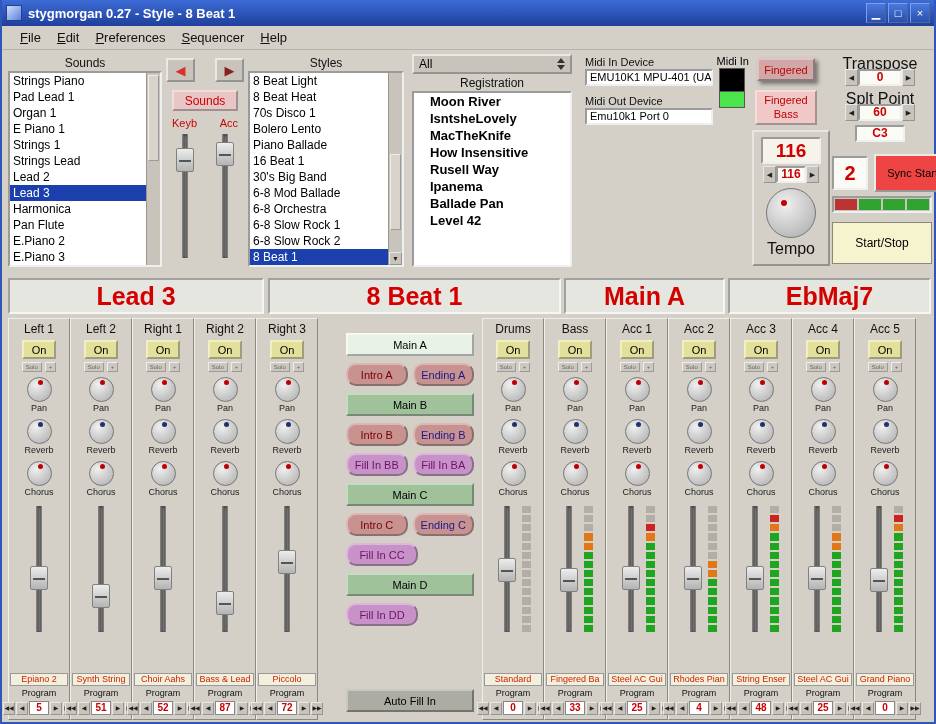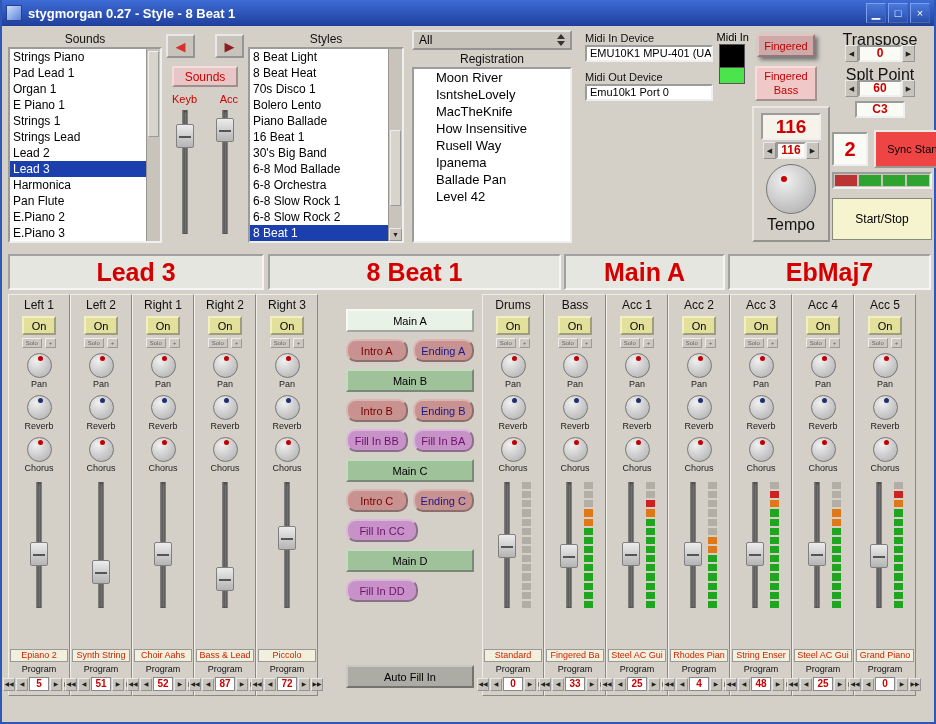--- a/index.html
+++ b/index.html
@@ -52,21 +52,21 @@
 
   
   .reg-panel { left:410px; top:4px; width:160px; }
   .dropdown { height:20px; background:#C8C4BC; border:2px outset #E8E8E8; display:flex; align-items:center; justify-content:space-between; padding:0 5px; font-size:12px; }
   .dd-arrows { display:flex; flex-direction:column; gap:2px; align-items:center; }
   .dd-arrows b { width:0; height:0; border-left:4px solid transparent; border-right:4px solid transparent; }
   .dd-up { border-bottom:5px solid #333; }
   .dd-down { border-top:5px solid #333; }
   .reg-panel .frame-label { margin-top:2px; }
   .reg-list { background:#FFF; border:2px inset #EFEFEF; height:176px; overflow:hidden; }
-  .reg-list .list-item { flex:none; height:17px; font-size:13px; padding-left:22px; }
+  .reg-list .list-item { flex:none; height:17px; font-size:13px; padding-left:16px;font-weight:bold; }
 
   
   .midi-panel { left:583px; top:6px; width:132px; }
   .midi-label { font-size:11px; height:13px; color:#111; }
   .midi-field { width:128px; height:17px; background:#FFF; border:2px inset #EFEFEF; font-size:11px; line-height:13px; padding-left:3px; white-space:nowrap; overflow:hidden; margin-bottom:9px; }
   .midi-ind { position:absolute; left:713px; top:5px; width:34px; text-align:right; }
   .midi-ind-label { font-size:11px; height:13px; }
   .ind-black { width:26px; height:24px; background:#000; border:1px solid #555; margin:0 auto; }
   .ind-green { width:26px; height:16px; background:#4CE44C; border:1px solid #555; border-top:none; margin:0 auto; }
 
@@ -145,20 +145,27 @@
   <div class="titlebar">
     <div class="win-icon"></div>
     <div class="title">stygmorgan 0.27 - Style - 8 Beat 1</div>
     <div class="win-btns">
       <div class="win-btn">▁</div>
       <div class="win-btn">□</div>
       <div class="win-btn">×</div>
     </div>
   </div>
 
+  <div class="menubar" id="menubar">
+      <div class="menu-item"><u>F</u>ile</div>
+      <div class="menu-item"><u>E</u>dit</div>
+      <div class="menu-item"><u>P</u>references</div>
+      <div class="menu-item"><u>S</u>equencer</div>
+      <div class="menu-item"><u>H</u>elp</div>
+    </div>
 
   <div class="content">
 
     <div class="panel sounds-panel">
       <div class="frame-label">Sounds</div>
       <div class="listbox">
         <div class="list" id="sounds-list">
             <div class="list-item">Strings Piano</div>
             <div class="list-item">Pad Lead 1</div>
             <div class="list-item">Organ 1</div>

